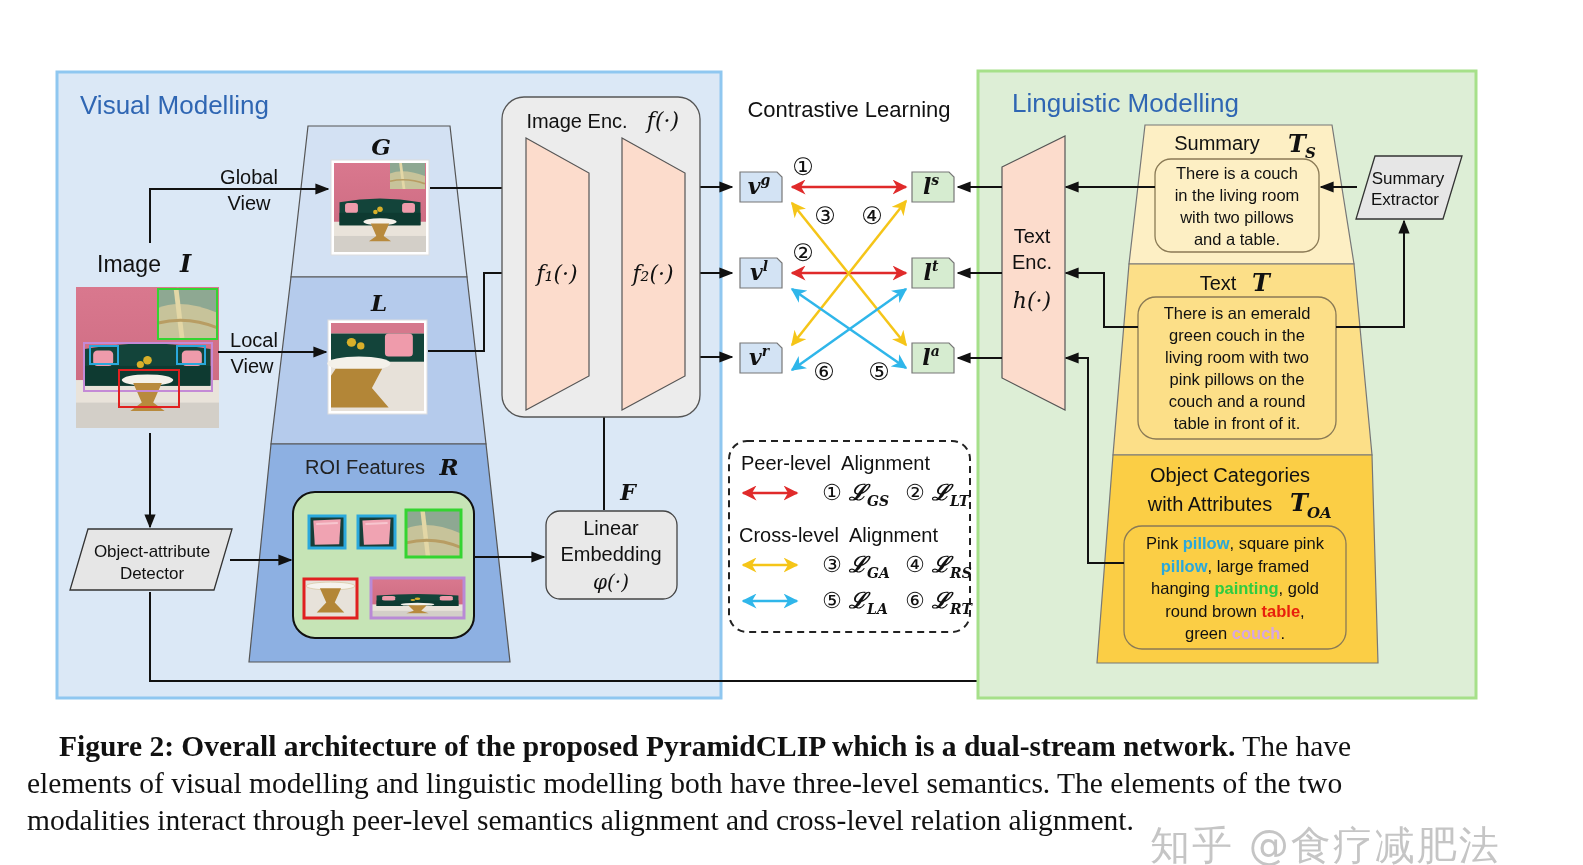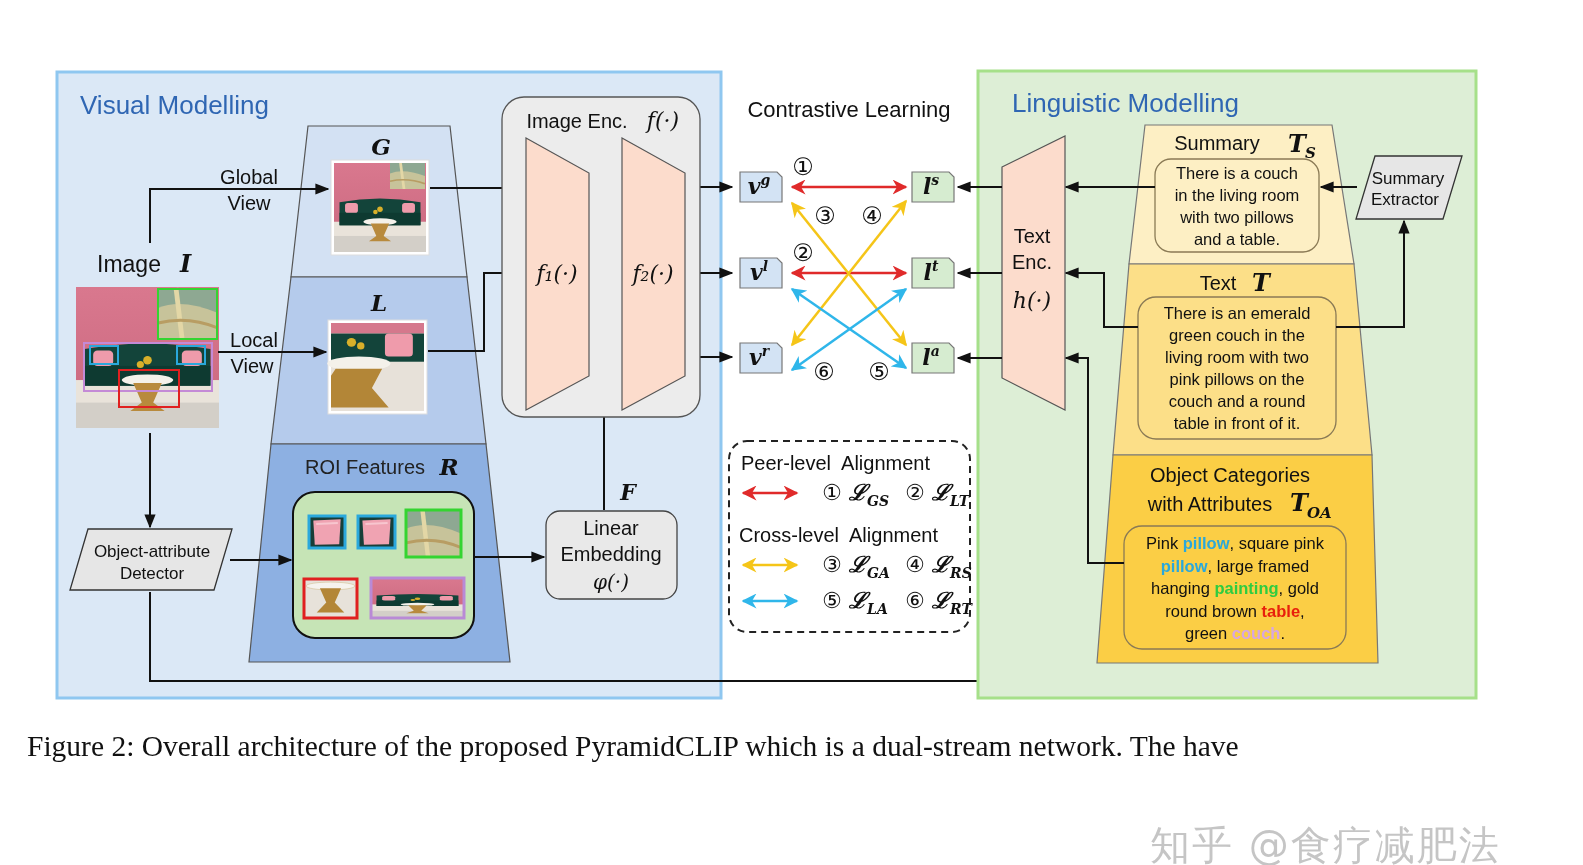--- a/index.html
+++ b/index.html
@@ -1,21 +1,21 @@
 <!DOCTYPE html>
 <html><head>
 <meta charset="utf-8">
 <style>
   html, body { margin: 0; padding: 0; background: #ffffff; }
   body { width: 1583px; height: 865px; position: relative; overflow: hidden; font-family: "Liberation Sans", sans-serif; }
   #diagram { position: absolute; left: 0; top: 0; width: 1583px; height: 720px; }
   .sans { font-family: "Liberation Sans", sans-serif; }
   .serif { font-family: "DejaVu Serif", serif; }
   .caption { position: absolute; left: 27px; top: 728px; width: 1530px; font-family: "Liberation Serif", serif; font-size: 29.5px; line-height: 37px; color: #111; }
-  .caption b { font-weight: normal; }
+  .caption b { font-weight: bold; margin-left: 32px; }
   .watermark { position: absolute; left: 1150px; top: 770px; font-family: "DejaVu Sans", sans-serif; font-size: 40px; color: rgba(150,150,150,0.55); letter-spacing: 2px; margin-top: 48px; }
   .cap-line { display: block; white-space: nowrap; }
 </style>
 </head>
 <body>
 
 <svg id="diagram" viewBox="0 0 1583 720" xmlns="http://www.w3.org/2000/svg">
   <defs>
     <marker id="arrB" viewBox="0 0 10 10" refX="9" refY="5" markerWidth="7" markerHeight="7" orient="auto-start-reverse">
         <path d="M0,1 L10,5 L0,9 z" fill="#111"></path>
@@ -320,14 +320,16 @@
         <text x="822" y="572" font-size="22" font-family="DejaVu Sans, sans-serif" fill="#111">③ <tspan font-family="DejaVu Serif, serif" font-weight="bold" font-style="italic">ℒ</tspan><tspan font-size="14" dy="6" font-family="DejaVu Serif, serif" font-weight="bold" font-style="italic">GA</tspan></text>
         <text x="905" y="572" font-size="22" font-family="DejaVu Sans, sans-serif" fill="#111">④ <tspan font-family="DejaVu Serif, serif" font-weight="bold" font-style="italic">ℒ</tspan><tspan font-size="14" dy="6" font-family="DejaVu Serif, serif" font-weight="bold" font-style="italic">RS</tspan></text>
         <text x="822" y="608" font-size="22" font-family="DejaVu Sans, sans-serif" fill="#111">⑤ <tspan font-family="DejaVu Serif, serif" font-weight="bold" font-style="italic">ℒ</tspan><tspan font-size="14" dy="6" font-family="DejaVu Serif, serif" font-weight="bold" font-style="italic">LA</tspan></text>
         <text x="905" y="608" font-size="22" font-family="DejaVu Sans, sans-serif" fill="#111">⑥ <tspan font-family="DejaVu Serif, serif" font-weight="bold" font-style="italic">ℒ</tspan><tspan font-size="14" dy="6" font-family="DejaVu Serif, serif" font-weight="bold" font-style="italic">RT</tspan></text>
       </g>
   </g>
 </svg>
 
 <div class="caption">
   <span class="cap-line"><b>Figure 2: Overall architecture of the proposed PyramidCLIP which is a dual-stream network.</b><span> The have</span></span>
+  <span class="cap-line">elements of visual modelling and linguistic modelling both have three-level semantics. The elements of the two</span>
+  <span class="cap-line">modalities interact through peer-level semantics alignment and cross-level relation alignment.</span>
 </div>
 <div class="watermark">知乎 @食疗减肥法</div>
 
 </body></html>

